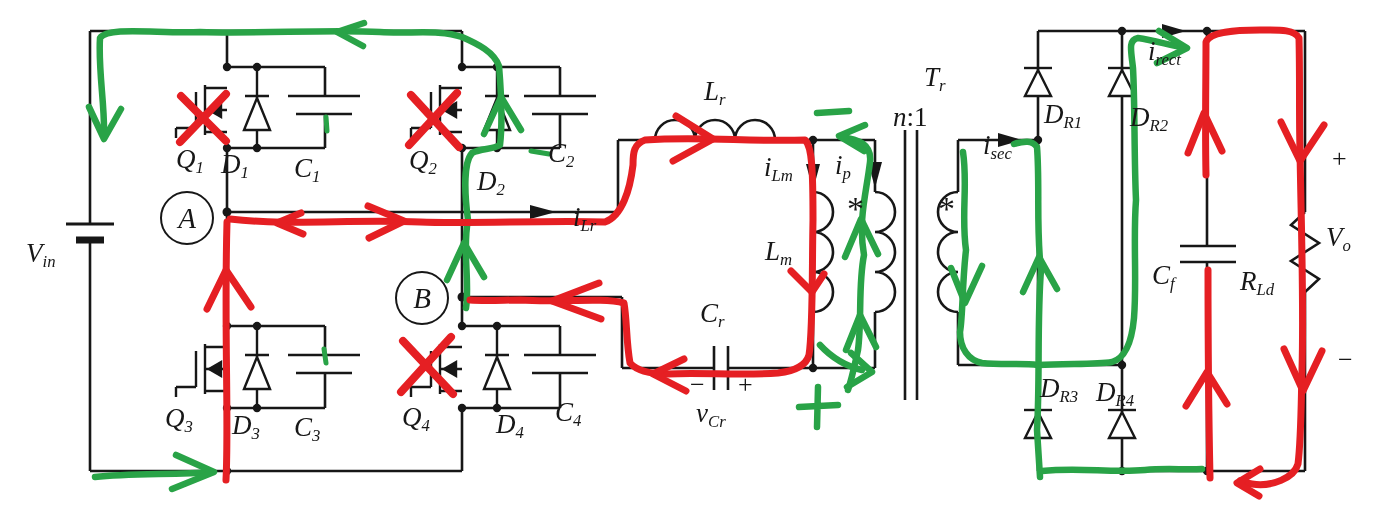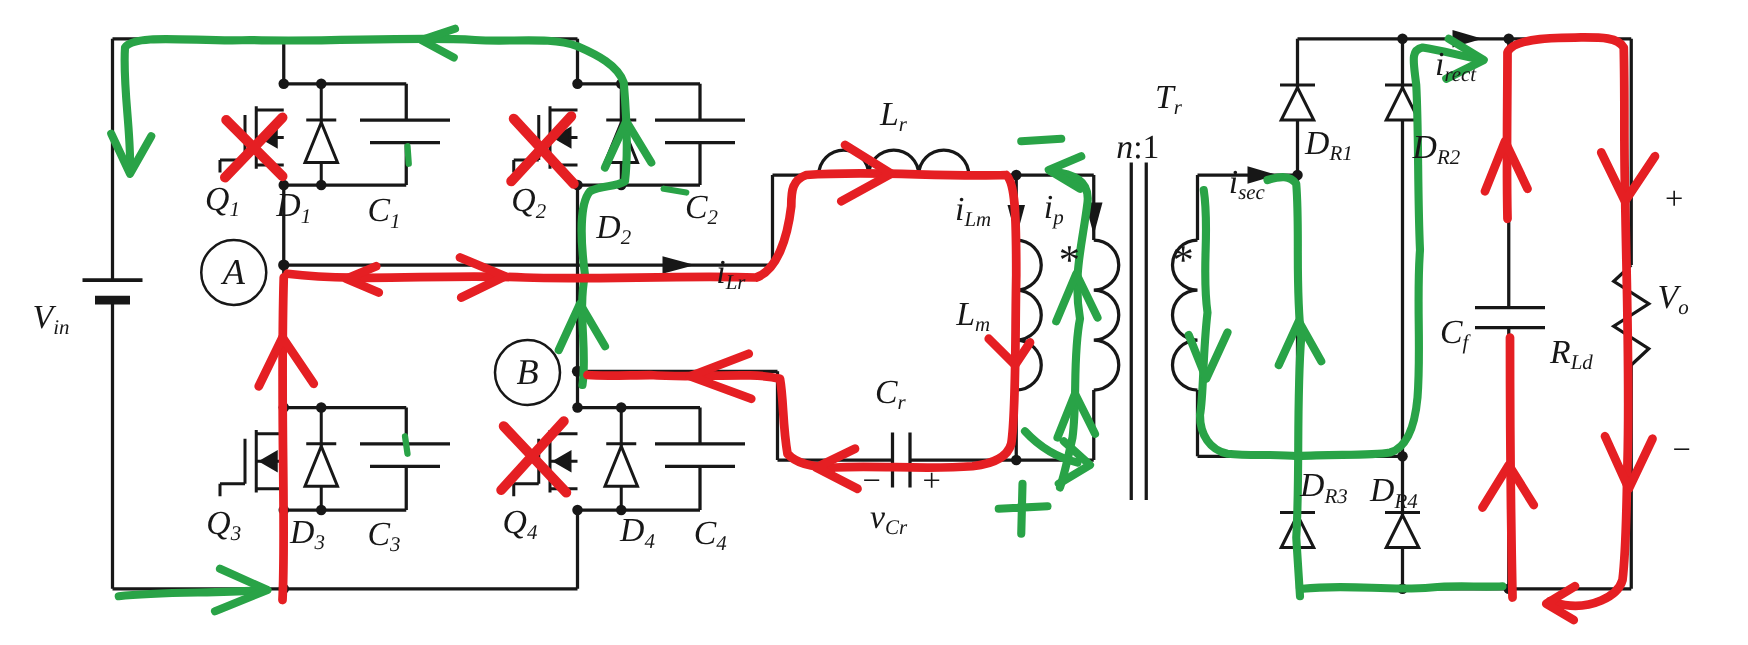--- a/index.html
+++ b/index.html
@@ -240,32 +240,32 @@
     <path d="M1188,153 L1204,113 L1222,151"></path>
     <path d="M1281,122 L1300,161 L1324,125"></path>
     <path d="M1284,349 L1303,391 L1322,351"></path>
     <path d="M1260,469 L1237,483 L1259,496"></path>
     <path d="M1210,478 C1209,430 1208,350 1208,270"></path>
     <path d="M1186,406 L1207,372 L1227,404"></path>
   </g>
 </svg>
 
   <div class="lbl" style="left:26px;top:240px"><span class="m">V</span><span class="s">in</span></div>
-  <div class="lbl" style="left:164px;top:146px"><span class="m">Q</span><span class="s">1</span></div>
+  <div class="lbl" style="left:176px;top:146px"><span class="m">Q</span><span class="s">1</span></div>
   <div class="lbl" style="left:221px;top:151px"><span class="m">D</span><span class="s">1</span></div>
   <div class="lbl" style="left:294px;top:155px"><span class="m">C</span><span class="s">1</span></div>
   <div class="lbl" style="left:409px;top:147px"><span class="m">Q</span><span class="s">2</span></div>
   <div class="lbl" style="left:477px;top:168px"><span class="m">D</span><span class="s">2</span></div>
-  <div class="lbl" style="left:548px;top:152px"><span class="m">C</span><span class="s">2</span></div>
+  <div class="lbl" style="left:548px;top:140px"><span class="m">C</span><span class="s">2</span></div>
   <div class="lbl" style="left:165px;top:405px"><span class="m">Q</span><span class="s">3</span></div>
   <div class="lbl" style="left:232px;top:412px"><span class="m">D</span><span class="s">3</span></div>
   <div class="lbl" style="left:294px;top:414px"><span class="m">C</span><span class="s">3</span></div>
   <div class="lbl" style="left:402px;top:404px"><span class="m">Q</span><span class="s">4</span></div>
   <div class="lbl" style="left:496px;top:411px"><span class="m">D</span><span class="s">4</span></div>
-  <div class="lbl" style="left:555px;top:413px"><span class="m">C</span><span class="s">4</span></div>
+  <div class="lbl" style="left:555px;top:399px"><span class="m">C</span><span class="s">4</span></div>
 
   <div class="node" style="left:160px;top:191px">
       <span>A</span>
     </div>
   <div class="node" style="left:395px;top:271px">
       <span>B</span>
     </div>
 
   <div class="lbl" style="left:573px;top:204px"><span class="m">i</span><span class="s">Lr</span></div>
   <div class="lbl" style="left:704px;top:78px"><span class="m">L</span><span class="s">r</span></div>
@@ -281,19 +281,19 @@
   <div class="lbl" style="left:893px;top:104px"><span class="m">n</span><span class="p">:1</span></div>
   <div class="lbl star" style="left:847px;top:192px"><span>*</span></div>
   <div class="lbl star" style="left:938px;top:192px"><span>*</span></div>
   <div class="lbl" style="left:983px;top:132px"><span class="m">i</span><span class="s">sec</span></div>
 
   <div class="lbl" style="left:1044px;top:101px"><span class="m">D</span><span class="s">R1</span></div>
   <div class="lbl" style="left:1130px;top:104px"><span class="m">D</span><span class="s">R2</span></div>
   <div class="lbl" style="left:1040px;top:375px"><span class="m">D</span><span class="s">R3</span></div>
   <div class="lbl" style="left:1096px;top:379px"><span class="m">D</span><span class="s">R4</span></div>
   <div class="lbl" style="left:1148px;top:38px"><span class="m">i</span><span class="s">rect</span></div>
-  <div class="lbl" style="left:1152px;top:252px"><span class="m">C</span><span class="s">f</span></div>
+  <div class="lbl" style="left:1152px;top:262px"><span class="m">C</span><span class="s">f</span></div>
   <div class="lbl" style="left:1240px;top:268px"><span class="m">R</span><span class="s">Ld</span></div>
   <div class="lbl" style="left:1326px;top:224px"><span class="m">V</span><span class="s">o</span></div>
   <div class="lbl sm" style="left:1332px;top:146px"><span>+</span></div>
   <div class="lbl sm" style="left:1338px;top:347px"><span>−</span></div>
 
 </div>
 
 </body></html>

